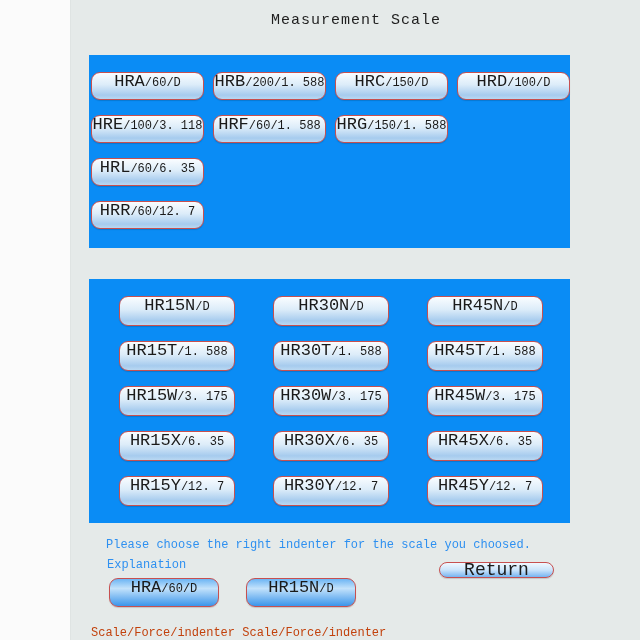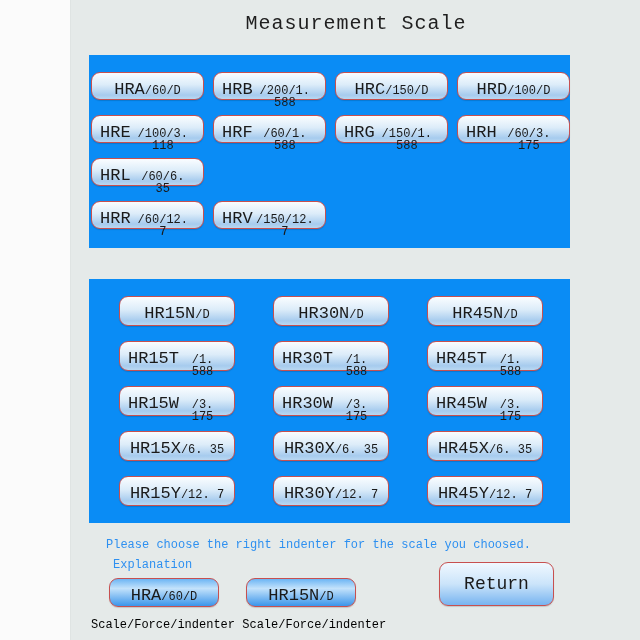--- a/index.html
+++ b/index.html
@@ -7,56 +7,56 @@
     width:640px;height:640px;position:relative;overflow:hidden;
     background:#fbfbfb;
     font-family:"Liberation Mono","DejaVu Sans Mono",monospace;
   }
   .app-window{
     position:absolute;left:70px;top:0;width:570px;height:640px;
     background:#e5eae9;border-left:1px solid #dfe4e3;
   }
   .page-title{
     position:absolute;top:12px;left:0;width:100%;text-align:center;
-    font-size:20px;color:#1f1f1f;letter-spacing:1px;
+    font-size:15px;color:#1f1f1f;letter-spacing:1px;
   }
   .panel{
     position:absolute;left:18px;width:481px;background:#0a8cf5;
   }
   .panel-1{top:55px;height:193px;padding-top:17px;box-sizing:border-box;}
   .panel-2{top:279px;height:244px;padding-top:17px;box-sizing:border-box;}
   .btn-row{display:flex;margin-bottom:15px;}
   .panel-1 .btn-row{padding-left:2px;gap:9px;}
   .panel-2 .btn-row{padding-left:30px;gap:38px;}
   .scale-btn{
     display:flex;align-items:baseline;justify-content:center;
     border:1px solid #c75050;border-radius:9px;cursor:pointer;
     font-family:"Liberation Mono","DejaVu Sans Mono",monospace;
-    color:#1a1a1a;padding:8px;
+    color:#1a1a1a;padding:0;
     background:linear-gradient(180deg,#fafdff 0%,#dcecf9 45%,#a6cbee 85%,#b9d8f2 100%);
     box-shadow:0 1px 1px rgba(0,0,0,0.15);
   }
   .panel-1 .scale-btn{width:113px;height:28px;}
   .panel-2 .scale-btn{width:116px;height:30px;}
   .scale-btn .main{font-size:17px;line-height:1;}
   .scale-btn .sub{font-size:12px;line-height:1;}
   .footer-text{
     position:absolute;color:#2e90f0;font-size:12px;white-space:pre;
   }
   .instruction{left:35px;top:538px;}
-  .explanation{left:36px;top:558px;margin-left:6px;}
+  .explanation{left:36px;top:558px;}
   .caption{left:20px;top:618px;}
   .example-btn{
     position:absolute;width:110px;height:29px;
     background:linear-gradient(180deg,#6cb5f4 0%,#c3e2fb 35%,#3b95ea 100%);
   }
   .example-1{left:38px;top:578px;}
   .example-2{left:175px;top:578px;}
   .return-btn{
-    position:absolute;left:368px;top:562px;width:115px;height:44px;
+    position:absolute;left:368px;top:562px;width:115px;height:16px;
     display:flex;align-items:center;justify-content:center;
     border:1px solid #c75050;border-radius:9px;cursor:pointer;
     font-family:"Liberation Mono","DejaVu Sans Mono",monospace;
     font-size:18px;color:#1a1a1a;
     background:linear-gradient(180deg,#f0f8ff 0%,#cbe4fa 50%,#77b4f0 100%);
     box-shadow:0 1px 1px rgba(0,0,0,0.15);
   }
 </style>
 </head>
 <body style="background: rgb(251, 251, 251);">
@@ -90,39 +90,31 @@
           <span class="sub">/100/3. 118</span>
         </button>
         <button class="scale-btn">
           <span class="main">HRF</span>
           <span class="sub">/60/1. 588</span>
         </button>
         <button class="scale-btn">
           <span class="main">HRG</span>
           <span class="sub">/150/1. 588</span>
         </button>
-        <button class="scale-btn">
-          <span class="main">HRH</span>
-          <span class="sub">/60/3. 175</span>
-        </button>
       </div>
       <div class="btn-row">
         <button class="scale-btn">
           <span class="main">HRL</span>
           <span class="sub">/60/6. 35</span>
         </button>
       </div>
       <div class="btn-row">
         <button class="scale-btn">
           <span class="main">HRR</span>
           <span class="sub">/60/12. 7</span>
-        </button>
-        <button class="scale-btn">
-          <span class="main">HRV</span>
-          <span class="sub">/150/12. 7</span>
         </button>
       </div>
     </div>
 
   <div class="panel panel-2" id="panel2" style="background: rgb(10, 140, 245);">
       <div class="btn-row">
         <button class="scale-btn">
           <span class="main">HR15N</span>
           <span class="sub">/D</span>
         </button>
@@ -203,15 +195,15 @@
         <span class="sub">/60/D</span>
       </button>
       <button class="scale-btn example-btn example-2">
         <span class="main">HR15N</span>
         <span class="sub">/D</span>
       </button>
     </div>
 
   <button class="return-btn">Return</button>
 
-  <div class="footer-text caption" style="color: #000000;">Scale/Force/indenter Scale/Force/indenter</div>
+  <div class="footer-text caption" style="color: #c2410c; margin-top: 8px;">Scale/Force/indenter Scale/Force/indenter</div>
 
 </div>
 
 </body></html>

